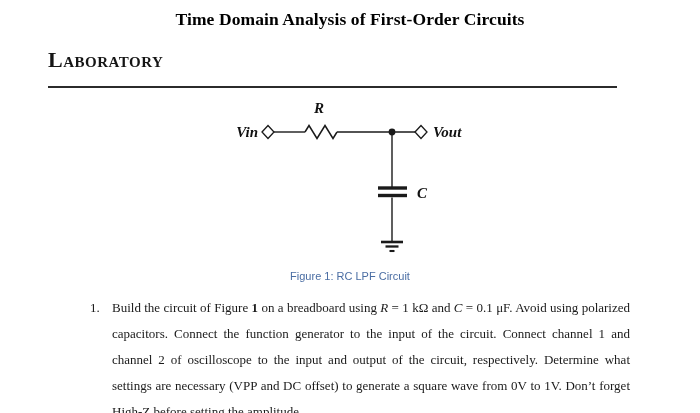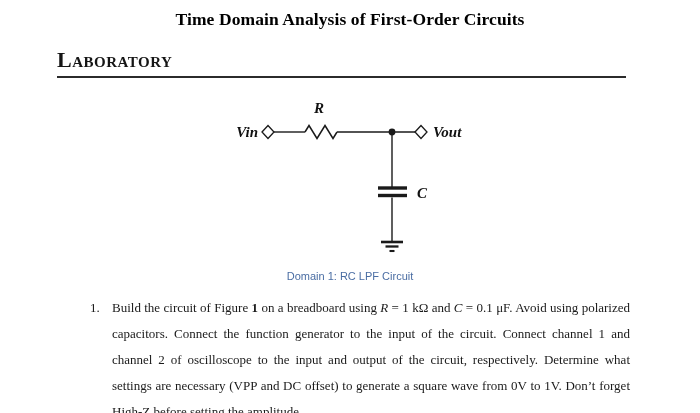--- a/index.html
+++ b/index.html
@@ -22,25 +22,25 @@
     left: 0;
     width: 700px;
     text-align: center;
     font-size: 17.5px;
     font-weight: bold;
     letter-spacing: 0.1px;
     color: #000000;
   }
   .section-heading {
     position: absolute;
-    left: 57px;
+    left: 48px;
     top: 47px;
     width: 569px;
     border-bottom: 2px solid #2b2b2b;
-    padding-bottom: 3px;
+    padding-bottom: 13px;
   }
   .section-heading .heading-text {
     font-variant: small-caps;
     font-size: 22px;
     font-weight: bold;
     letter-spacing: 0.5px;
     color: #151515;
   }
   .circuit-wrap {
     position: absolute;
@@ -128,21 +128,21 @@
       <line x1="172" y1="105.5" x2="172" y2="150" stroke="#1a1a1a" stroke-width="1.4"></line>
 
       <g>
         <line x1="161" y1="150" x2="183" y2="150" stroke="#1a1a1a" stroke-width="2.6"></line>
         <line x1="165.5" y1="154.5" x2="178.5" y2="154.5" stroke="#1a1a1a" stroke-width="2.3"></line>
         <line x1="169.5" y1="159" x2="174.5" y2="159" stroke="#1a1a1a" stroke-width="2.1"></line>
       </g>
     </svg>
   </div>
 
-  <div class="figure-caption" style="color: rgb(74, 109, 163);">Domain 1: RC LPF Circuit</div>
+  <div class="figure-caption" style="color: rgb(74, 109, 163);">Figure 1: RC LPF Circuit</div>
 
   <div class="instructions">
     <span class="list-number">1.</span>
     <span class="list-body">
       <span>Build the circuit of Figure </span><span class="seg-bold">1</span><span> on a breadboard using </span><span class="seg-italic">R</span><span> = 1 kΩ and </span><span class="seg-italic">C</span><span> = 0.1 μF. Avoid using polarized capacitors. Connect the function generator to the input of the circuit. Connect channel 1 and channel 2 of oscilloscope to the input and output of the circuit, respectively. Determine what settings are necessary (VPP and DC offset) to generate a square wave from 0V to 1V. Don’t forget High-Z before setting the amplitude.</span>
     </span>
   </div>
 
 </div>
 

